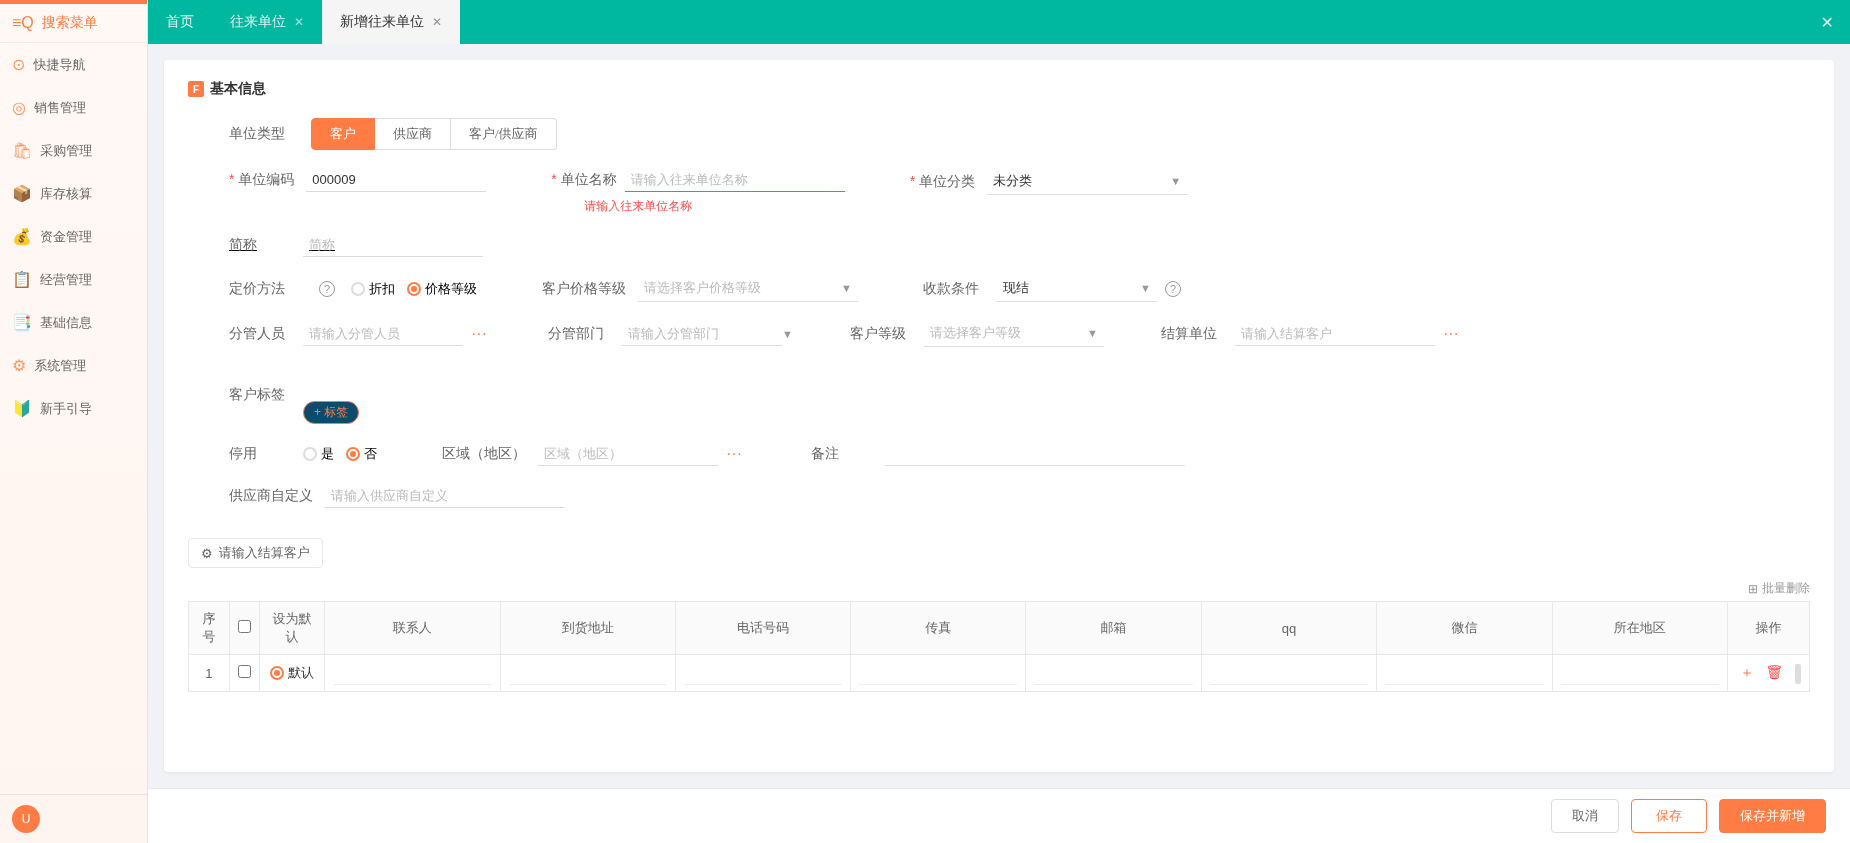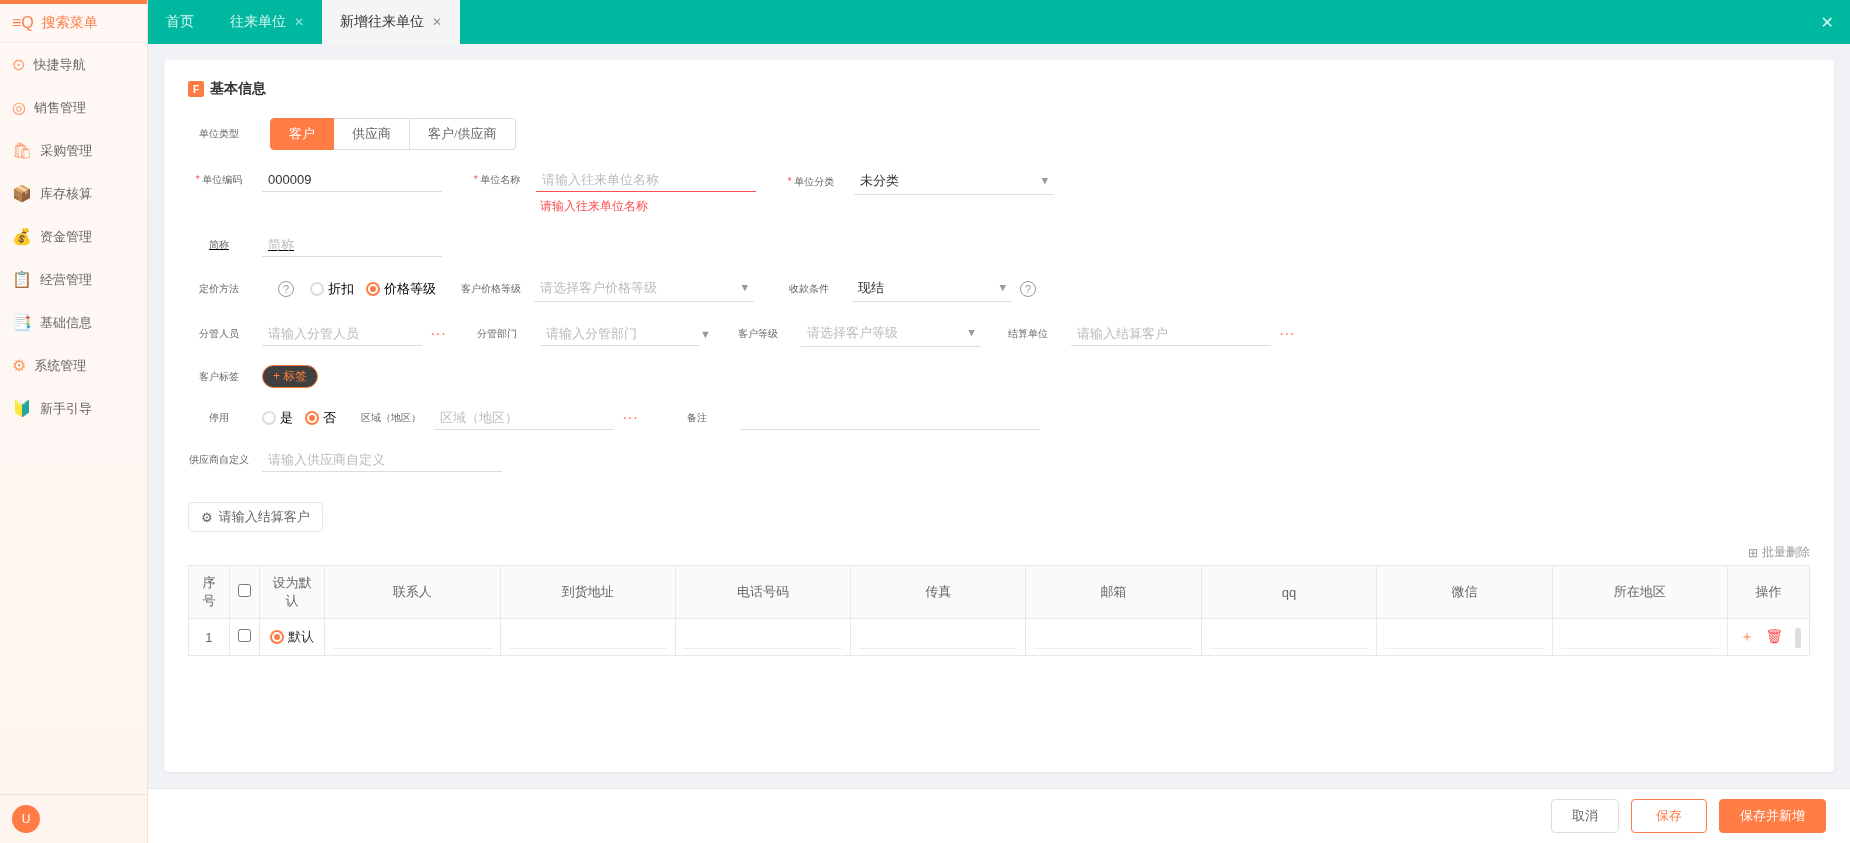--- a/index.html
+++ b/index.html
@@ -172,26 +172,27 @@
     }
     .form-field {
       display: flex;
       align-items: center;
       flex: 1;
       gap: 0;
       min-width: 0;
     }
     .form-label {
       color: #666;
-      font-size: 10px;
+      font-size: 14px;
       white-space: nowrap;
       min-width: 70px;
-      text-align: center;
+      text-align: left;
       padding-right: 8px;
       flex-shrink: 0;
+      margin-left: 41px;
     }
     .form-label.required::before {
       content: "* ";
       color: #ff4d4f;
     }
     .form-input {
       border: none;
       border-bottom: 1px solid #ddd;
       outline: none;
       padding: 4px 6px;
@@ -210,21 +211,20 @@
       display: block;
     }
 
     .form-select-display {
       display: flex;
       align-items: center;
       border-bottom: 1px solid #ddd;
       padding: 4px 6px;
       cursor: pointer;
       min-width: 160px;
-      font-family: Liberation Mono, monospace;
     }
     .form-select-display .val { flex: 1; font-size: 13px; color: #333; }
     .form-select-display .placeholder { color: #bbb; flex: 1; font-size: 13px; }
     .form-select-display .arr { color: #999; font-size: 11px; }
 
     .radio-group { display: flex; align-items: center; gap: 12px; }
     .radio-item { display: flex; align-items: center; gap: 4px; cursor: pointer; }
     .radio-circle {
       width: 14px; height: 14px;
       border-radius: 50%;
@@ -253,26 +253,26 @@
     .more-btn {
       color: #ff7d45;
       cursor: pointer;
       font-size: 16px;
       padding: 0 4px;
     }
 
     .tag-add-btn {
       border: 1px solid #ff7d45;
       color: #ff7d45;
-      background: #404040;
+      background: #0c4a6e;
       border-radius: 12px;
       padding: 2px 10px;
       font-size: 12px;
       cursor: pointer;
-      display: flex; align-items: center; gap: 2px;
+      display: flex; align-items: center; gap: 2px; margin-top: 36px;
     }
 
     
     .data-table {
       width: 100%;
       border-collapse: collapse;
       font-size: 13px;
     }
     .data-table th {
       background: #fafafa;

